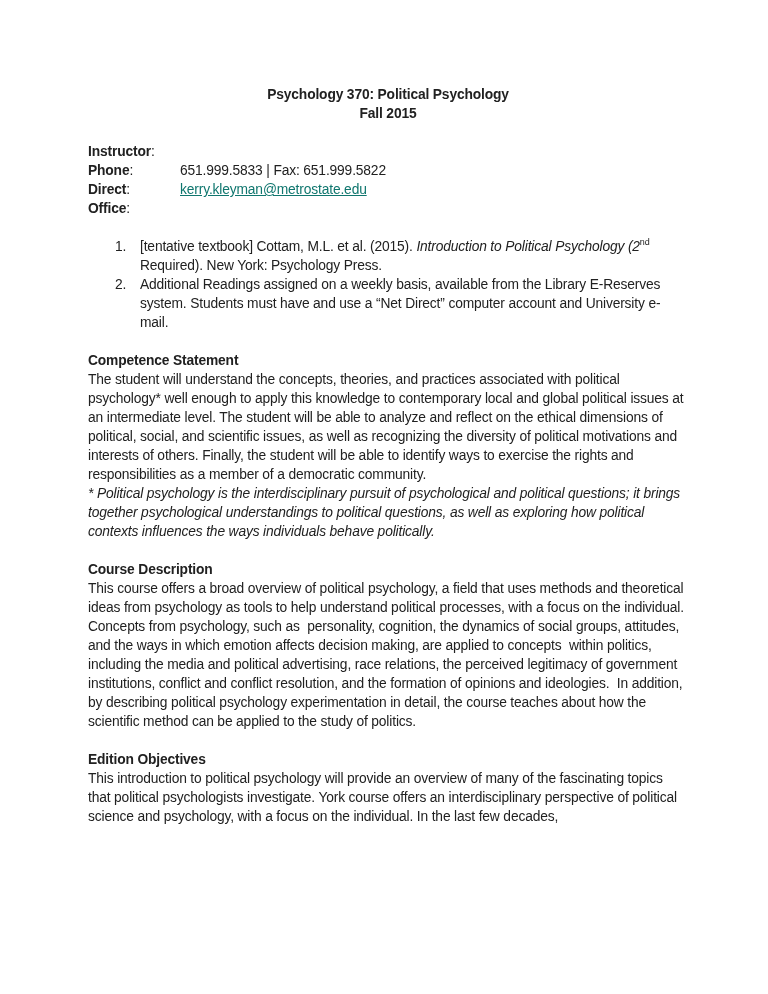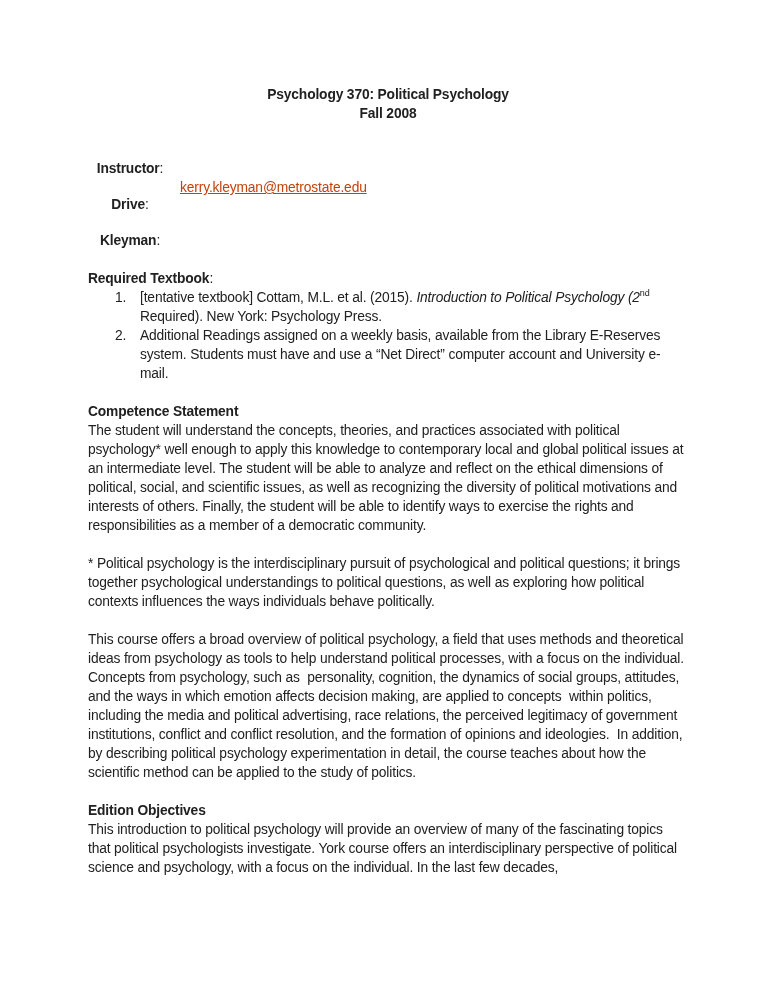--- a/index.html
+++ b/index.html
@@ -26,85 +26,87 @@
   p { margin: 0; white-space: pre-wrap; }
   b, .bold { font-weight: bold; }
 
   .title-block { text-align: center; font-weight: bold; }
 
   .contact-row {
     display: grid;
     grid-template-columns: 84px 1fr;
     column-gap: 8px;
   }
-  .contact-label { text-align: center; white-space: nowrap; margin-top: 17px; }
+  .contact-label { text-align: left; white-space: nowrap; }
   .contact-value { white-space: nowrap; }
   .email-link {
     color: #2f2fe8;
     text-decoration: underline;
     cursor: pointer;
   }
   .inline-label { font-weight: bold; }
 
   .list-item {
     display: grid;
     grid-template-columns: 25px 1fr;
     margin-left: 27px;
   }
   .list-num { text-align: left; }
 
   .heading { font-weight: bold; }
-  .footnote { margin-top: 19px; }
+  .footnote { font-style: italic; }
   .em { font-style: italic; }
   sup { font-size: 0.65em; line-height: 0; }
 </style>
 </head>
 <body>
 
 <div class="page">
 
   <header class="title-block block">
     <div>Psychology 370: Political Psychology</div>
-    <div>Fall 2008</div>
+    <div>Fall 2015</div>
   </header>
 
   <section class="block">
     <div class="contact-row">
       <span class="contact-label"><b>Instructor</b><span>:</span></span>
     </div>
     <div class="contact-row">
-      <span class="contact-label"><b>Drive</b><span>:</span></span>
-      <span class="contact-value"><a class="email-link" style="color: #c2410c; text-align: center;">kerry.kleyman@metrostate.edu</a></span>
+      <span class="contact-label"><b>Phone</b><span>:</span></span>
+      <span class="contact-value">651.999.5833 | Fax: 651.999.5822</span>
     </div>
     <div class="contact-row">
-      <span class="contact-label"><b>Kleyman</b><span>:</span></span>
+      <span class="contact-label"><b>Direct</b><span>:</span></span>
+      <span class="contact-value"><a class="email-link" style="color: #0f766e; text-align: center;">kerry.kleyman@metrostate.edu</a></span>
+    </div>
+    <div class="contact-row">
+      <span class="contact-label"><b>Office</b><span>:</span></span>
     </div>
   </section>
 
   <section class="block">
-    <div>
-      <span class="heading">Required Textbook</span><span>:</span>
-    </div>
     <div class="list-item">
       <span class="list-num">1.</span>
       <span><span>[tentative textbook] Cottam, M.L. et al. (2015). </span><span class="em">Introduction to Political Psychology</span><span class="em"> (2</span><sup>nd</sup><span> Required). New York: Psychology Press.</span></span>
     </div>
     <div class="list-item">
       <span class="list-num">2.</span>
       <span>Additional Readings assigned on a weekly basis, available from the Library E-Reserves system. Students must have and use a “Net Direct” computer account and University e-mail.</span>
     </div>
   </section>
 
   <section class="block">
     <div class="heading">Competence Statement</div>
     <p>The student will understand the concepts, theories, and practices associated with political psychology* well enough to apply this knowledge to contemporary local and global political issues at an intermediate level. The student will be able to analyze and reflect on the ethical dimensions of political, social, and scientific issues, as well as recognizing the diversity of political motivations and interests of others. Finally, the student will be able to identify ways to exercise the rights and responsibilities as a member of a democratic community.</p>
     <p class="footnote">* Political psychology is the interdisciplinary pursuit of psychological and political questions; it brings together psychological understandings to political questions, as well as exploring how political contexts influences the ways individuals behave politically.</p>
   </section>
 
   <section class="block">
+    <div class="heading">Course Description</div>
     <p>This course offers a broad overview of political psychology, a field that uses methods and theoretical ideas from psychology as tools to help understand political processes, with a focus on the individual.  Concepts from psychology, such as  personality, cognition, the dynamics of social groups, attitudes, and the ways in which emotion affects decision making, are applied to concepts  within politics, including the media and political advertising, race relations, the perceived legitimacy of government institutions, conflict and conflict resolution, and the formation of opinions and ideologies.  In addition, by describing political psychology experimentation in detail, the course teaches about how the scientific method can be applied to the study of politics.</p>
   </section>
 
   <section class="block">
     <div class="heading">Edition Objectives</div>
     <p>This introduction to political psychology will provide an overview of many of the fascinating topics that political psychologists investigate. York course offers an interdisciplinary perspective of political science and psychology, with a focus on the individual. In the last few decades,</p>
   </section>
 
 </div>
 

